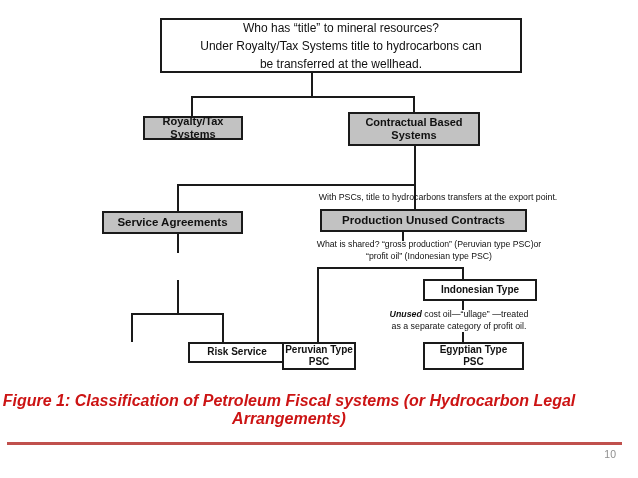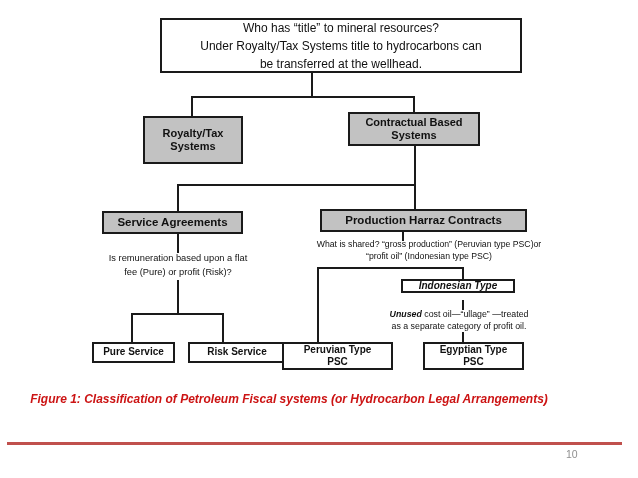--- a/index.html
+++ b/index.html
@@ -15,29 +15,29 @@
   .box.gray{background:#c2c2c2;}
   .root-box{font-weight:normal;font-size:12px;line-height:18px;}
   .note{
     position:absolute;text-align:center;white-space:pre-line;color:#111;
   }
   .vline,.hline{position:absolute;background:#1a1a1a;}
   .vline{width:2px;}
   .hline{height:2px;}
   .caption{
     position:absolute;left:0;top:392px;width:578px;text-align:center;
-    font-weight:bold;font-style:italic;font-size:12px;
+    font-weight:bold;font-style:italic;font-size:16px;
   }
   .footer-line{position:absolute;left:7px;top:442px;width:615px;height:3px;}
   .footer-copy{
     position:absolute;left:0;top:448px;width:638px;text-align:center;
     font-size:10.5px;letter-spacing:0.5px;
   }
   .footer-page{
-    position:absolute;left:566px;top:448px;width:36px;text-align:left;font-size:10.5px;
+    position:absolute;left:580px;top:448px;width:36px;text-align:right;font-size:10.5px;
   }
 </style>
 </head>
 <body>
 
 <div id="slide">
 
   <div class="vline" style="left:311px;top:73px;height:25px;"></div>
   <div class="hline" style="left:191px;top:96px;width:224px;"></div>
   <div class="vline" style="left:191px;top:96px;height:22px;"></div>
@@ -58,46 +58,44 @@
   <div class="hline" style="left:317px;top:267px;width:147px;"></div>
   <div class="vline" style="left:317px;top:267px;height:75px;"></div>
   <div class="vline" style="left:462px;top:267px;height:12px;"></div>
   <div class="vline" style="left:462px;top:300px;height:10px;"></div>
   <div class="vline" style="left:462px;top:332px;height:10px;"></div>
 
   <div class="box root-box" style="left:128px;top:18px;width:362px;height:55px;margin-left:32px;">Who has “title” to mineral resources?
 Under Royalty/Tax Systems title to hydrocarbons can
 be transferred at the wellhead.</div>
 
-  <div class="box gray" style="left:143px;top:116px;width:100px;height:48px;font-size:11px;">Royalty/Tax
+  <div class="box gray" style="left:143px;top:116px;width:100px;height:24px;font-size:11px;">Royalty/Tax
 Systems</div>
 
   <div class="box gray" style="left:348px;top:112px;width:132px;height:34px;font-size:11px;">Contractual Based
 Systems</div>
 
   <div class="box gray" style="left:102px;top:211px;width:141px;height:23px;font-size:11.5px;text-align:center;">Service Agreements</div>
 
-  <div class="box gray" style="left:320px;top:209px;width:207px;height:23px;font-size:11.5px;">Production Harraz Contracts</div>
+  <div class="box gray" style="left:320px;top:209px;width:207px;height:23px;font-size:11.5px;">Production Unused Contracts</div>
 
-  <div class="box" style="left:401px;top:279px;width:114px;height:14px;font-size:10px;font-style:italic;">Indonesian Type</div>
+  <div class="box" style="left:423px;top:279px;width:114px;height:22px;font-size:10px;">Indonesian Type</div>
 
-  <div class="box" style="left:92px;top:342px;width:83px;height:21px;font-size:10px;">Pure Service</div>
 
   <div class="box" style="left:188px;top:342px;width:98px;height:21px;font-size:10px;">Risk Service</div>
 
-  <div class="box" style="left:282px;top:342px;width:111px;height:28px;font-size:10px;">Peruvian Type
+  <div class="box" style="left:282px;top:342px;width:74px;height:28px;font-size:10px;">Peruvian Type
 PSC</div>
 
   <div class="box" style="left:423px;top:342px;width:101px;height:28px;font-size:10px;">Egyptian Type
 PSC</div>
 
 
+  <div class="note" style="left:303px;top:192px;width:270px;font-size:8.8px;line-height:11px;">With PSCs, title to hydrocarbons transfers at the export point.</div>
 
-  <div class="note" style="left:96px;top:252px;width:164px;font-size:9.3px;line-height:13.5px;">Is remuneration based upon a flat
-fee (Pure) or profit (Risk)?</div>
 
   <div class="note" style="left:299px;top:239px;width:260px;font-size:8.7px;line-height:11.5px;">What is shared? “gross production”  (Peruvian type PSC)or
 “profit oil” (Indonesian type PSC)</div>
 
   <div class="note" style="left:374px;top:309px;width:170px;font-size:8.8px;line-height:11.5px;"><span style="font-weight:bold;font-style:italic;text-align:right;">Unused</span><span> cost oil—“ullage” —treated
 as a separate category of profit oil.</span></div>
 
   <div class="caption" style="color:#cc1414;">Figure 1: Classification of Petroleum Fiscal systems (or Hydrocarbon Legal Arrangements)</div>
 
   <div class="footer-line" style="background:#c0504d;"></div>

